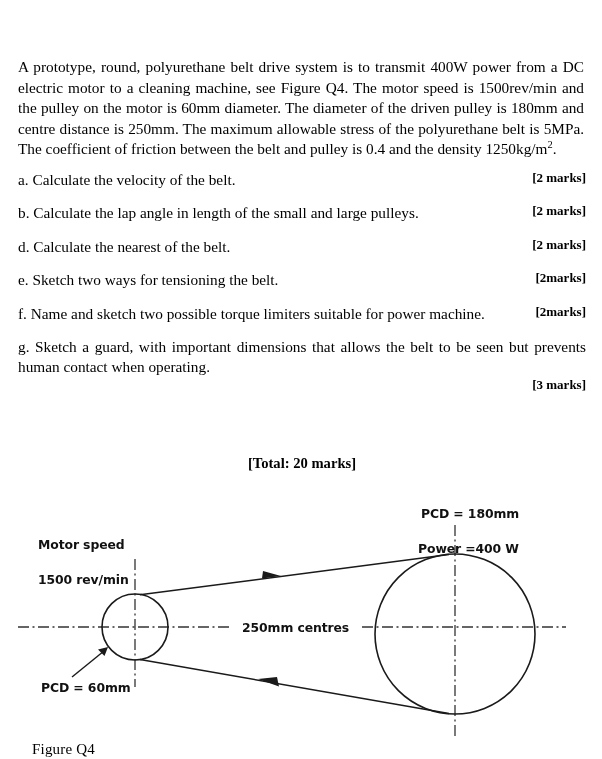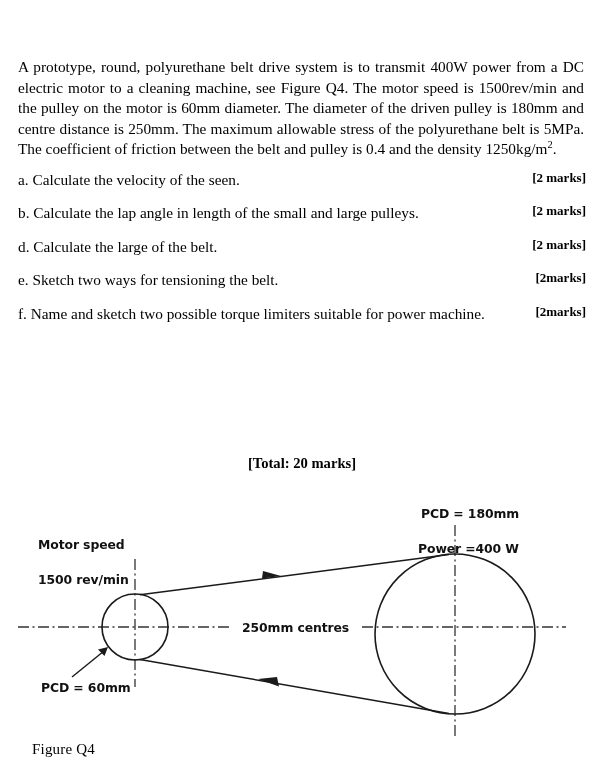--- a/index.html
+++ b/index.html
@@ -122,45 +122,49 @@
 </head>
 <body>
 
 <div class="page">
 
   <p class="intro"><span>A prototype, round, polyurethane belt drive system is to transmit 400W power from a DC electric motor to a cleaning machine, see Figure Q4. The motor speed is 1500rev/min and the pulley on the motor is 60mm diameter. The diameter of the driven pulley is 180mm and centre distance is 250mm. The maximum allowable stress of the polyurethane belt is 5MPa. The coefficient of friction between the belt and pulley is 0.4 and the density 1250kg/m</span><sup>2</sup><span>.</span></p>
 
   <div class="questions">
 
     <div class="q-item single">
-      <span class="q-text">a. Calculate the velocity of the seen.</span>
+      <span class="q-text">a. Calculate the velocity of the belt.</span>
       <span class="q-marks">[2 marks]</span>
     </div>
 
     <div class="q-item single">
       <span class="q-text">b. Calculate the lap angle in length of the small and large pulleys.</span>
       <span class="q-marks">[2 marks]</span>
     </div>
 
 
     <div class="q-item single">
-      <span class="q-text">d. Calculate the large of the belt.</span>
+      <span class="q-text">d. Calculate the nearest of the belt.</span>
       <span class="q-marks">[2 marks]</span>
     </div>
 
     <div class="q-item single">
       <span class="q-text">e. Sketch two ways for tensioning the belt.</span>
       <span class="q-marks">[2marks]</span>
     </div>
 
     <div class="q-item single">
       <span class="q-text">f. Name and sketch two possible torque limiters suitable for power machine.</span>
       <span class="q-marks">[2marks]</span>
     </div>
 
+    <div class="q-item wrapped">
+      <span class="q-text">g. Sketch a guard, with important dimensions that allows the belt to be seen but prevents human contact when operating.</span>
+      <span class="q-marks">[3 marks]</span>
+    </div>
 
   </div>
 
   <div class="total-line">[Total: 20 marks]</div>
 
   <div class="figure">
     <svg width="602" height="250" viewBox="0 0 602 250">
 
       <line x1="18" y1="140" x2="232" y2="140" stroke="#333333" stroke-width="1.3" stroke-dasharray="11,3.5,2,3.5"></line>
       <line x1="362" y1="140" x2="566" y2="140" stroke="#333333" stroke-width="1.3" stroke-dasharray="11,3.5,2,3.5"></line>

